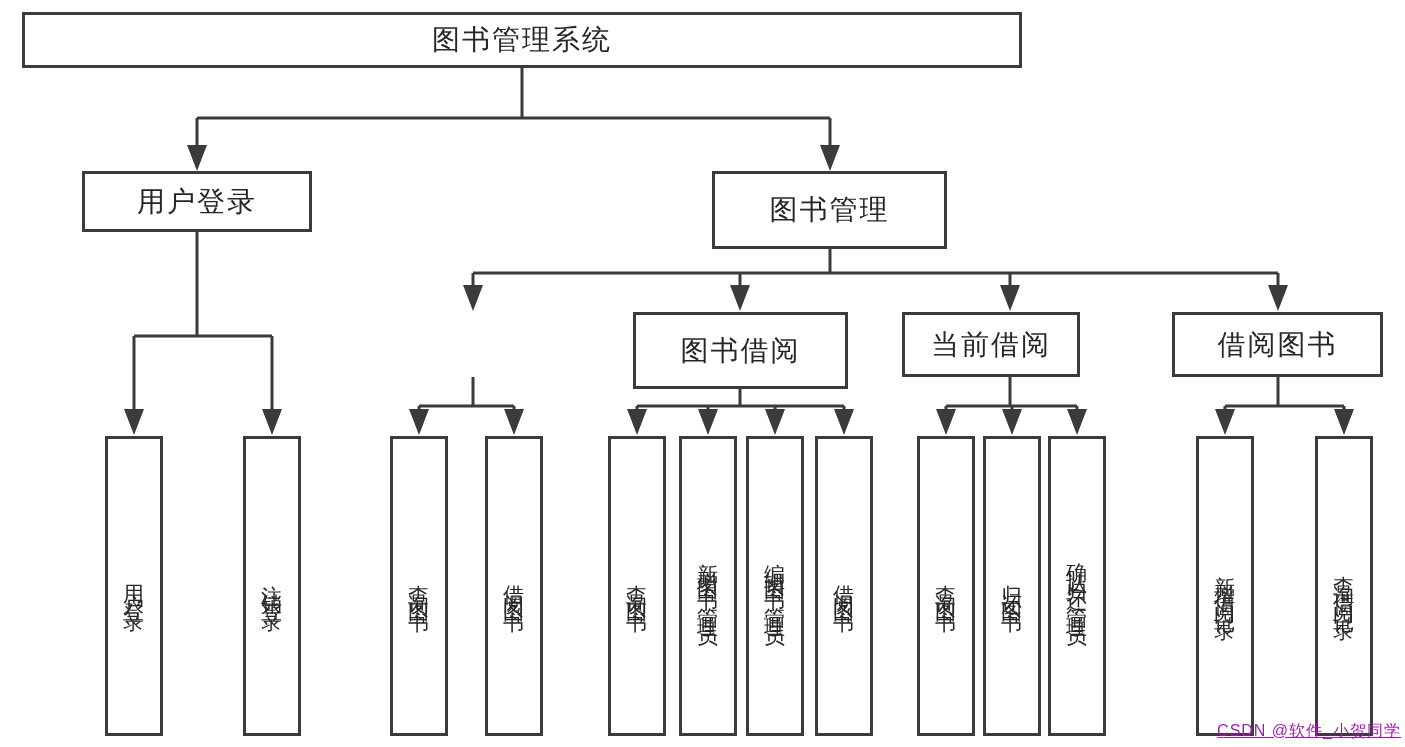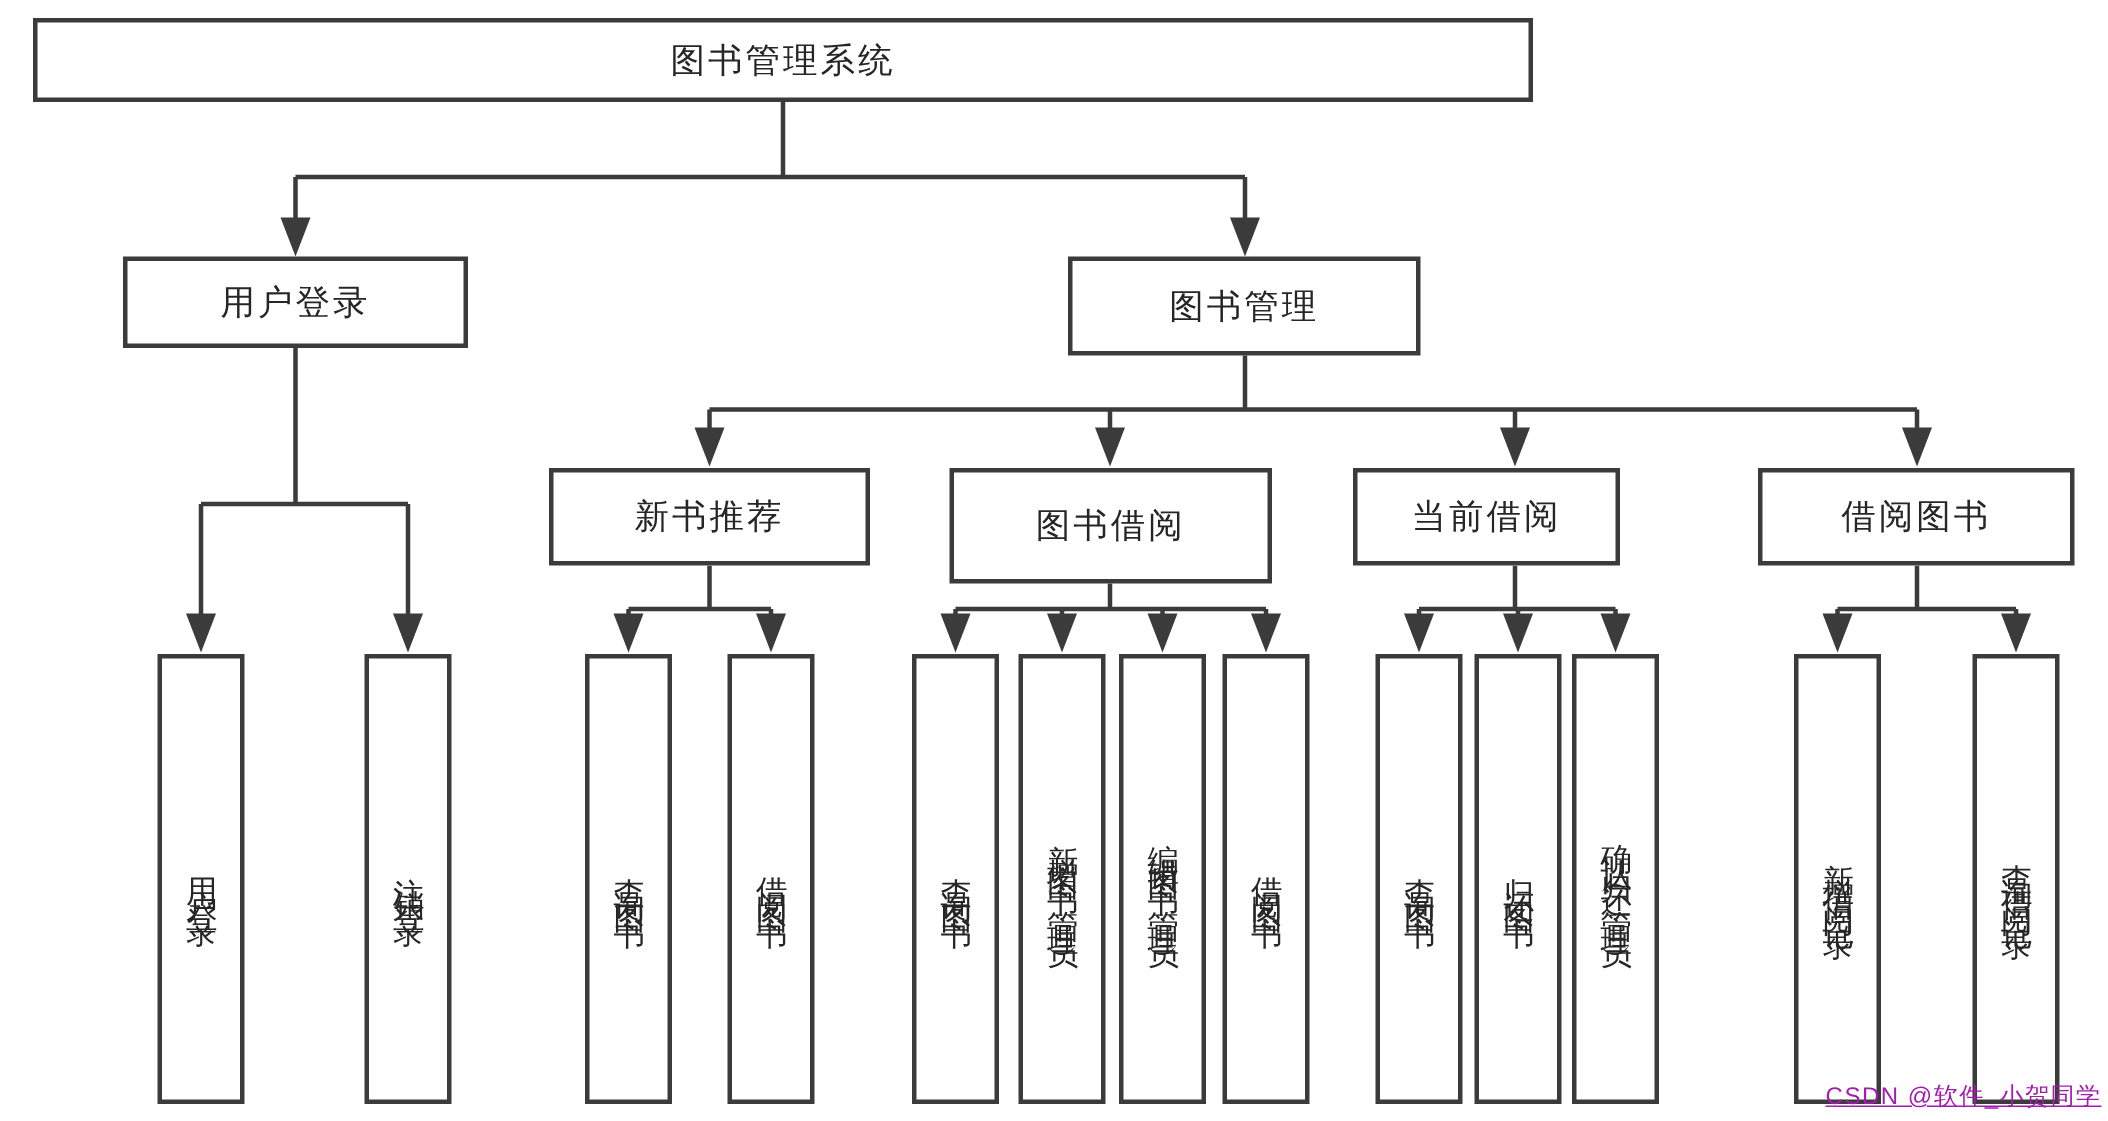--- a/index.html
+++ b/index.html
@@ -4,21 +4,21 @@
 <style>
   html,body{margin:0;padding:0;background:#ffffff;}
   body{font-family:"Liberation Sans","DejaVu Sans",sans-serif;}
   .canvas{position:relative;width:1405px;height:747px;background:#ffffff;overflow:hidden;}
   .wires{position:absolute;left:0;top:0;width:1405px;height:747px;}
   .ln{stroke:#3b3b3b;stroke-width:3;fill:none;}
   .ah{fill:#3b3b3b;stroke:none;}
   .box{position:absolute;box-sizing:border-box;background:#ffffff;border:3px solid #3b3b3b;
        display:flex;align-items:center;justify-content:center;}
   .lbl{color:#262626;}
-  .h .lbl{font-size:23px;letter-spacing:2px;white-space:nowrap;}
+  .h .lbl{font-size:28px;letter-spacing:2px;white-space:nowrap;}
   .v .lbl{writing-mode:vertical-rl;text-orientation:mixed;font-size:21px;letter-spacing:9px;line-height:1.1;}
   .watermark{position:absolute;right:4px;bottom:5px;font-size:16px;color:#a21caf;
              letter-spacing:1px;white-space:nowrap;z-index:5;text-decoration:underline;}
 </style>
 </head>
 <body>
 
 <div class="canvas">
 
   <svg class="wires" viewBox="0 0 1405 747" xmlns="http://www.w3.org/2000/svg">
@@ -40,27 +40,24 @@
       M1215 409 H1235 L1225 435 Z M1334 409 H1354 L1344 435 Z"></path>
   </svg>
 
   <div class="box h" style="left:22px;top:12px;width:1000px;height:56px">
     <span class="lbl">图书管理系统</span>
   </div>
 
   <div class="box h" style="left:82px;top:171px;width:230px;height:61px">
     <span class="lbl">用户登录</span>
   </div>
-  <div class="box h" style="left:712px;top:171px;width:235px;height:66px">
+  <div class="box h" style="left:712px;top:171px;width:235px;height:78px">
     <span class="lbl">图书管理</span>
   </div>
 
-  <div class="box h" style="left:366px;top:312px;width:214px;height:65px">
-    <span class="lbl">新书推荐</span>
-  </div>
   <div class="box h" style="left:633px;top:312px;width:215px;height:77px">
     <span class="lbl">图书借阅</span>
   </div>
   <div class="box h" style="left:902px;top:312px;width:178px;height:65px">
     <span class="lbl">当前借阅</span>
   </div>
   <div class="box h" style="left:1172px;top:312px;width:211px;height:65px">
     <span class="lbl">借阅图书</span>
   </div>
 

